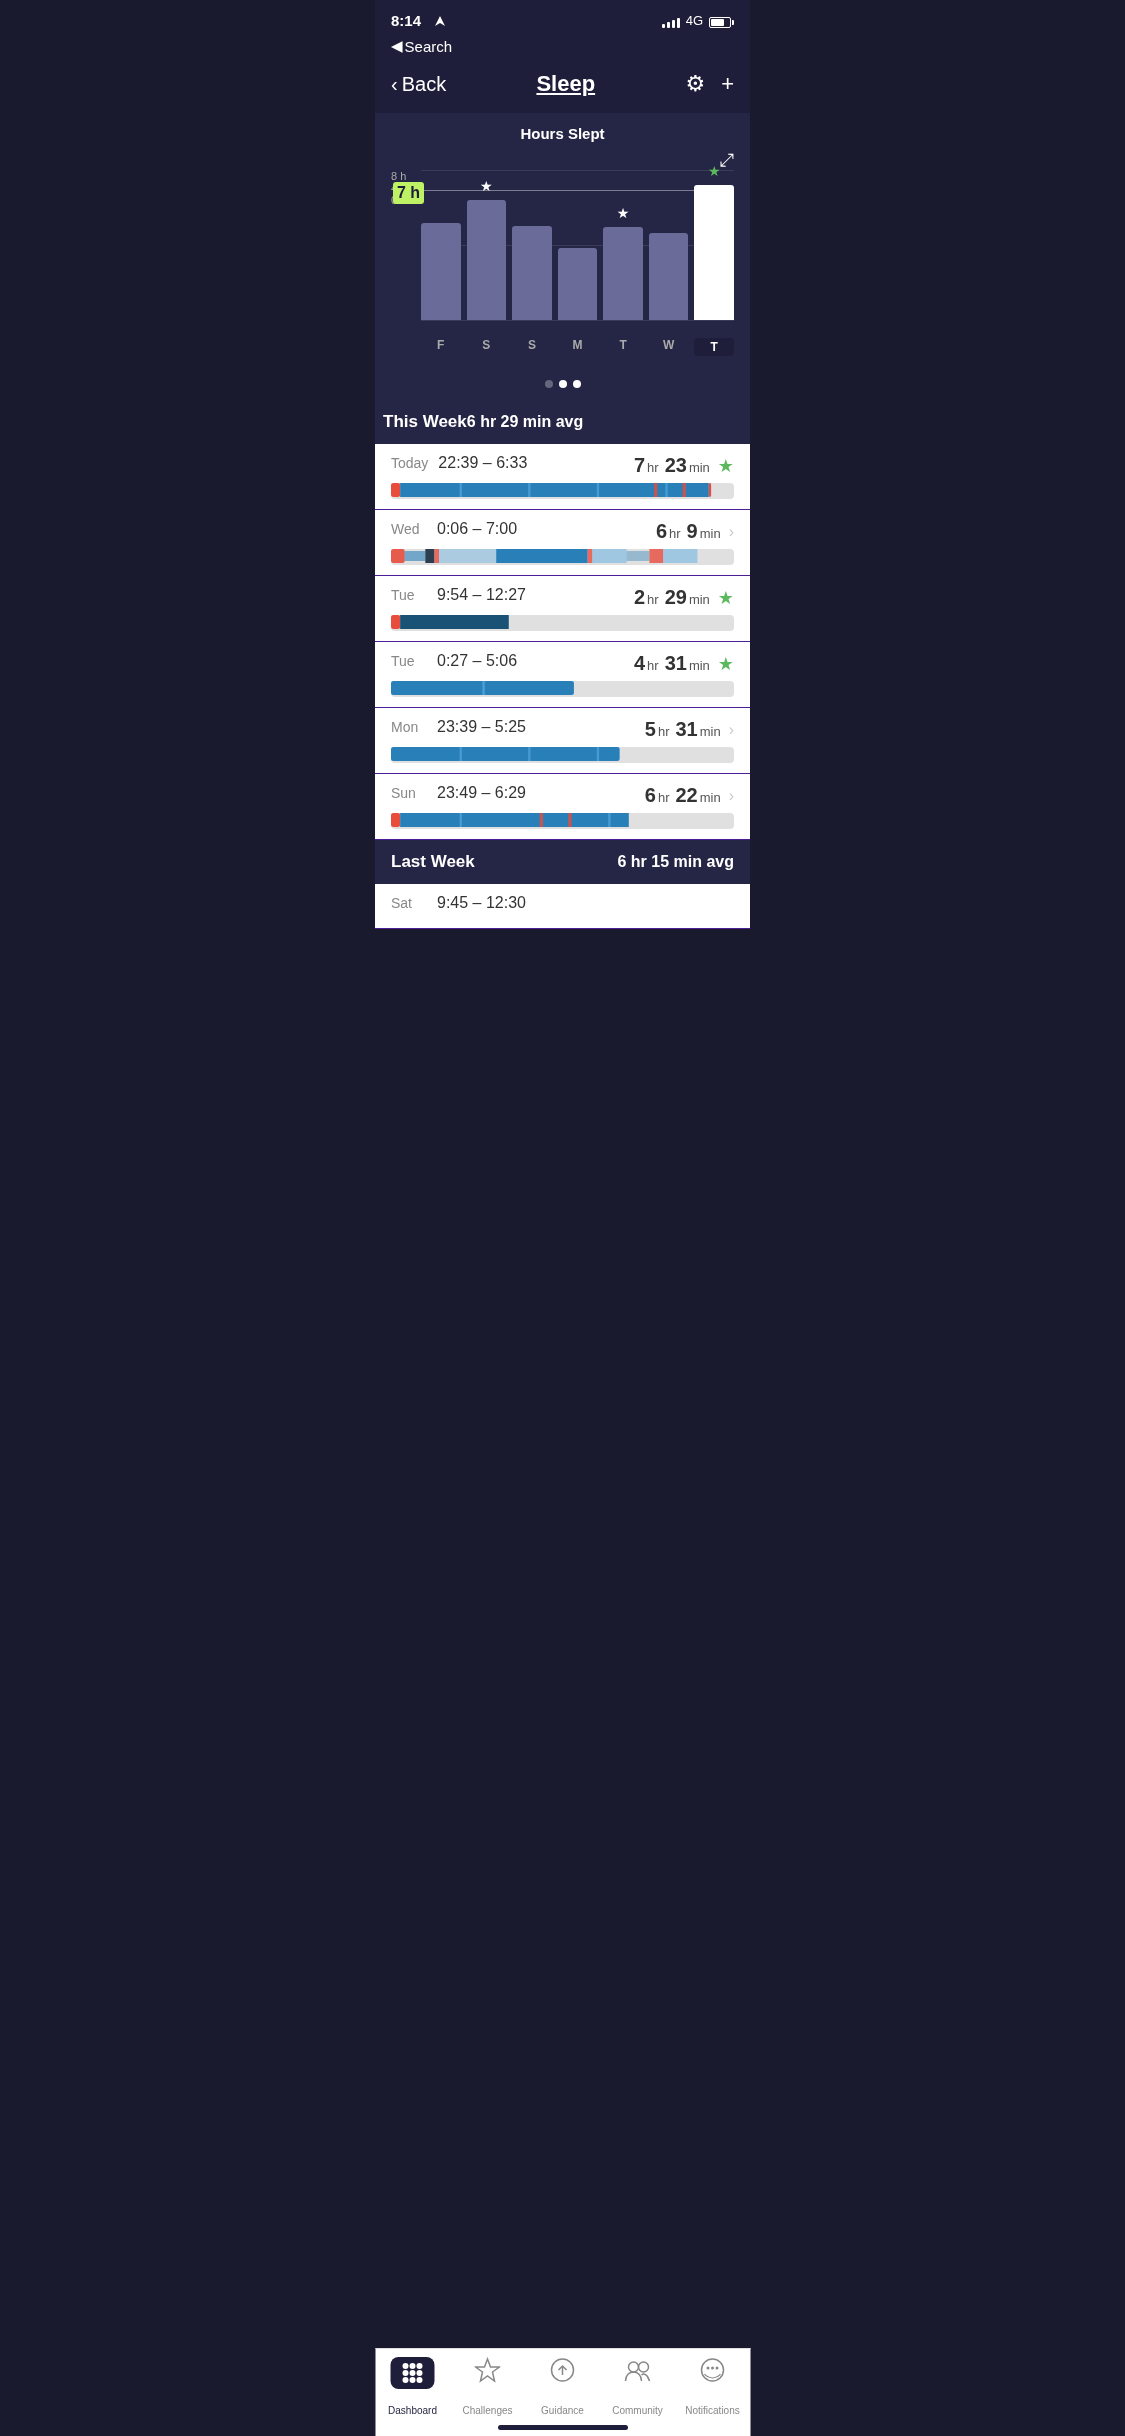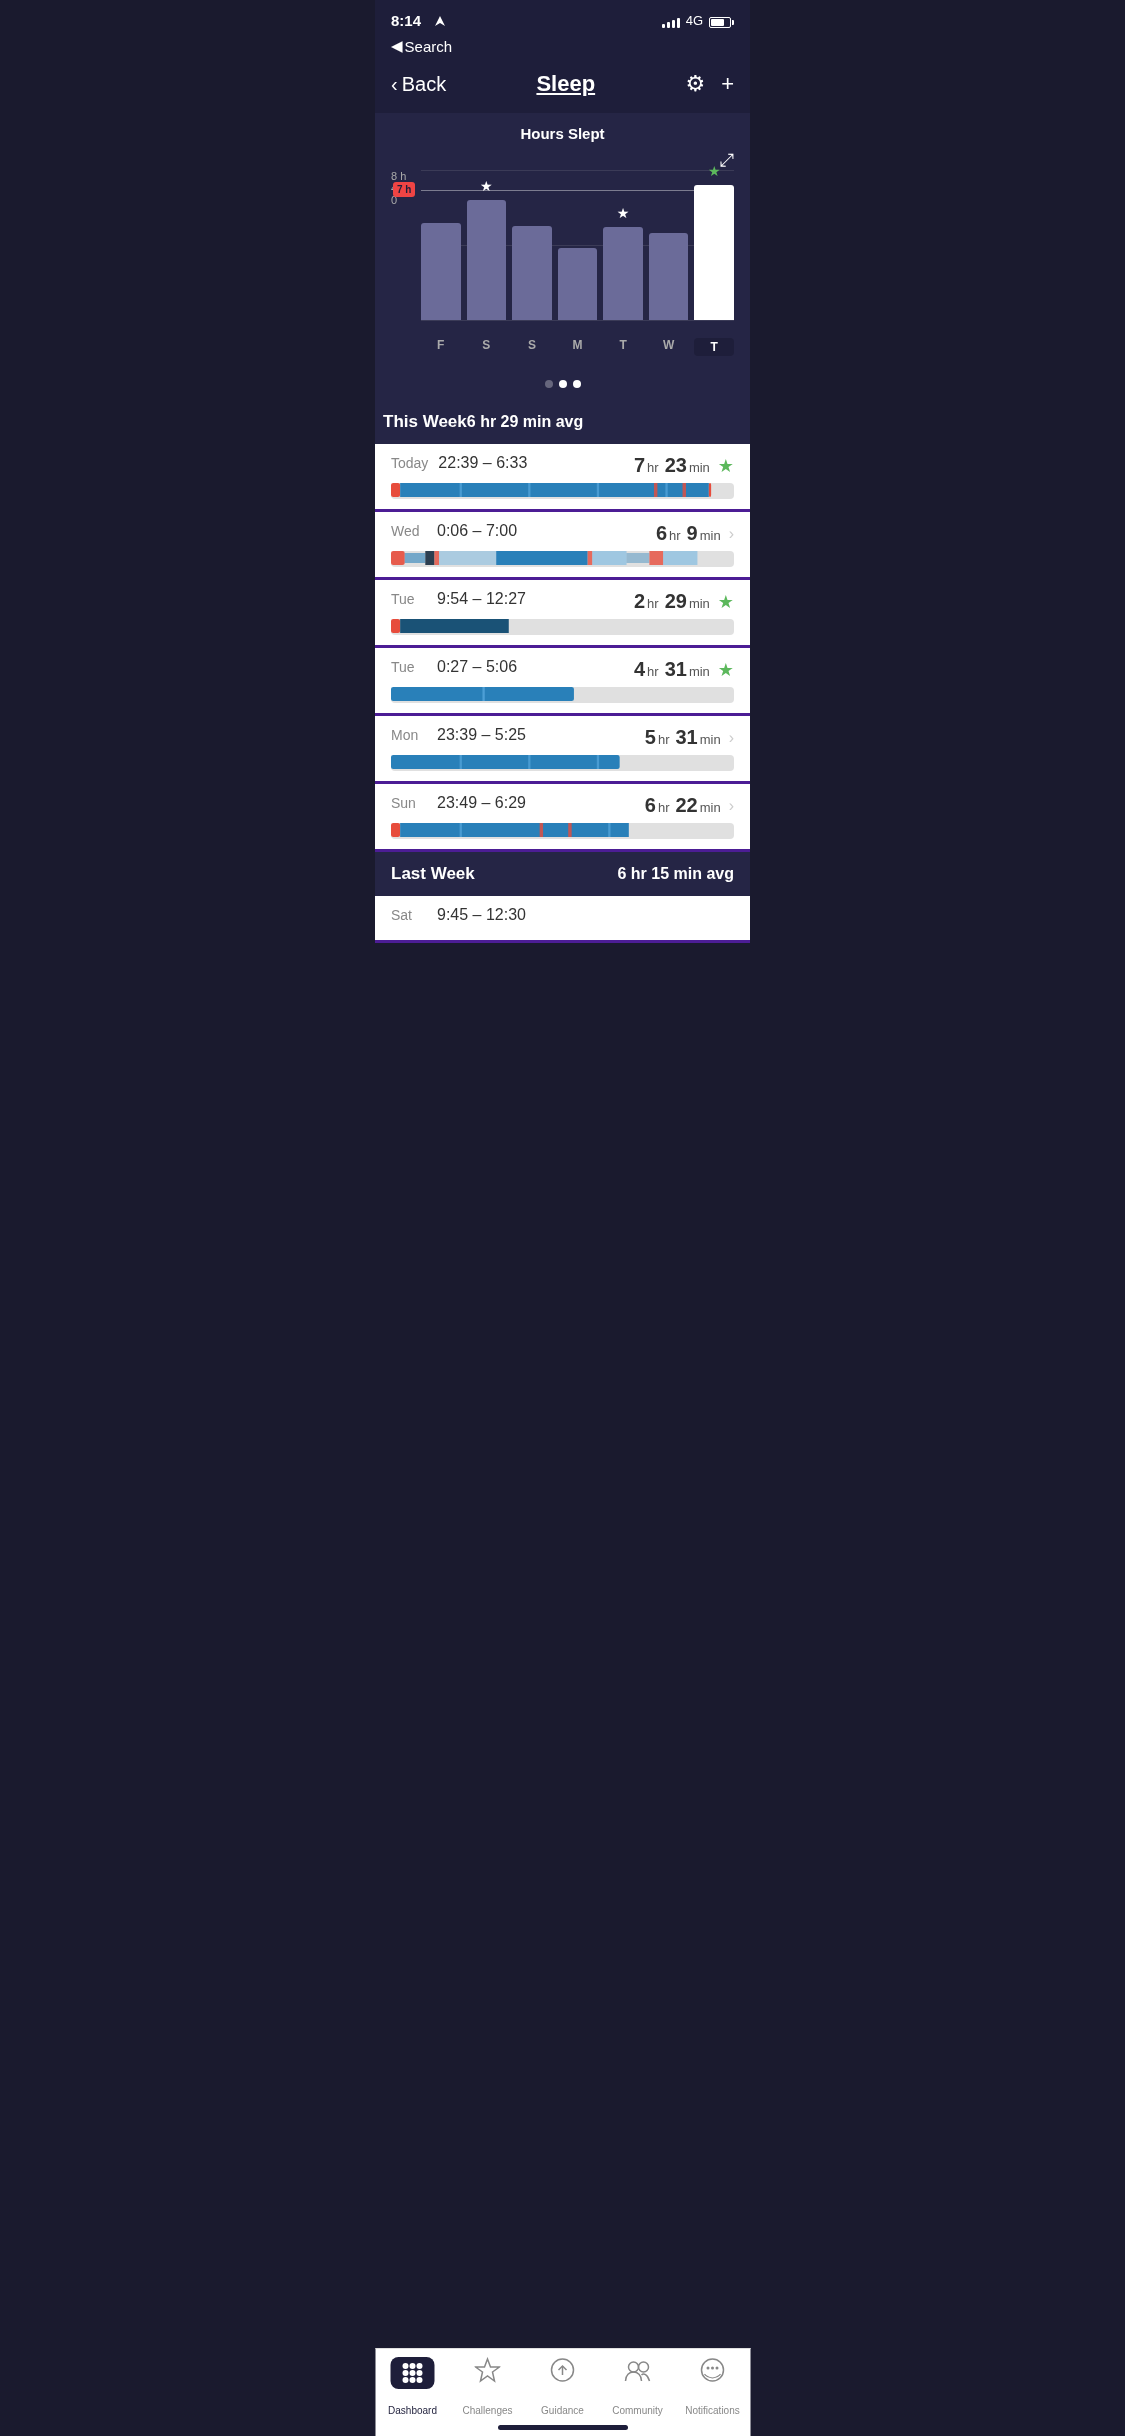--- a/index.html
+++ b/index.html
@@ -185,23 +185,23 @@
       position: absolute;
       left: 0;
       right: 0;
       height: 1.5px;
       background: rgba(255,255,255,0.4);
     }
     .goal-label {
       position: absolute;
       left: -28px;
       top: -8px;
-      background: #ef4444;
+      background: #bef264;
       color: #1e1e3a;
-      font-size: 10px;
+      font-size: 16px;
       font-weight: 700;
       padding: 2px 4px;
       border-radius: 3px;
     }
     .bar-col {
       flex: 1;
       display: flex;
       flex-direction: column;
       align-items: center;
       height: 100%;
@@ -281,21 +281,21 @@
       font-weight: 700;
       color: white;
     }
 
     
     .sleep-list {
       background: white;
     }
     .sleep-entry {
       padding: 10px 16px;
-      border-bottom: 3px solid #4c1d95;
+      border-bottom: 1px solid #4c1d95;
     }
     .sleep-entry-header {
       display: flex;
       justify-content: space-between;
       align-items: flex-start;
       margin-bottom: 6px;
     }
     .sleep-day-time {
       display: flex;
       gap: 10px;

